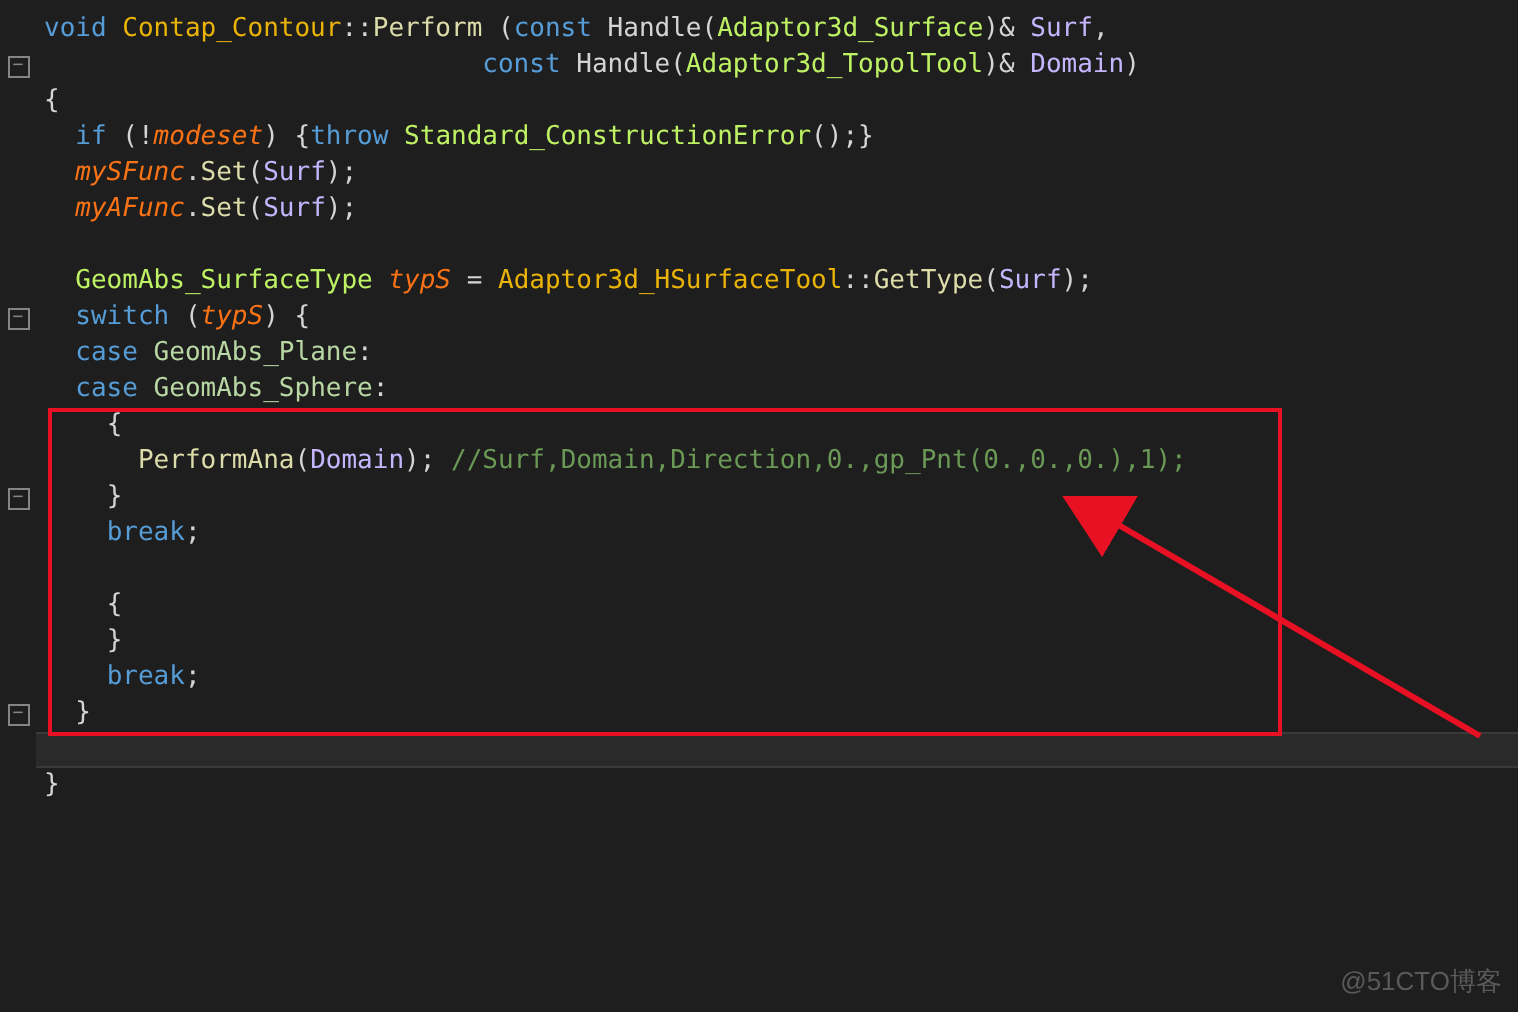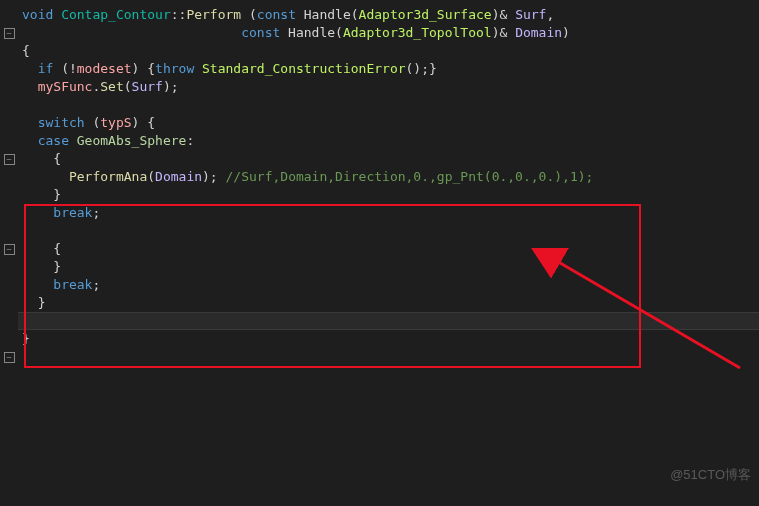--- a/index.html
+++ b/index.html
@@ -50,24 +50,24 @@
       padding: 6px 0 0 4px;
       position: relative;
     }
     .code-line {
       height: 18px;
       white-space: pre;
       position: relative;
     }
     .kw { color: #569cd6; }
     .type { color: #bef264; }
-    .cls { color: #14b8a6; }
+    .cls { color: #eab308; }
     .func { color: #dcdcaa; text-align: right; }
     .param { color: #c4b5fd; }
-    .var { color: #fca5a5; }
+    .var { color: #f97316; font-style: italic; }
     .comment { color: #6a9955; }
     .punct { color: #d4d4d4; }
     .op { color: #d4d4d4; }
     .enum { color: #b8d7a3; }
     .highlight-box {
       position: absolute;
       border: 2px solid #e81123;
       pointer-events: none;
       left: 24px;
       top: 204px;
@@ -76,21 +76,21 @@
     }
     .arrow-svg {
       position: absolute;
       left: 530px;
       top: 248px;
       pointer-events: none;
     }
     .watermark {
       position: absolute;
       right: 8px;
-      bottom: 22px;
+      bottom: 6px;
       color: #5a5a5a;
       font-size: 13px;
       font-family: sans-serif;
     }
     .cursor-line {
       background: #2a2a2a;
       border-top: 1px solid #3a3a3a;
       border-bottom: 1px solid #3a3a3a;
       height: 18px;
       margin-left: -4px;
@@ -137,22 +137,25 @@
     <div class="gutter-line"></div>
     <div class="gutter-line"></div>
   </div>
 
   <div class="code-area">
     <div class="code-line"><span class="kw">void</span> <span class="cls">Contap_Contour</span><span class="punct">::</span><span class="func">Perform</span><span class="punct"> (</span><span class="kw">const</span><span class="punct"> Handle(</span><span class="type">Adaptor3d_Surface</span><span class="punct">)&amp; </span><span class="param">Surf</span><span class="punct">,</span></div>
     <div class="code-line"><span>                            </span><span class="kw">const</span><span class="punct"> Handle(</span><span class="type">Adaptor3d_TopolTool</span><span class="punct">)&amp; </span><span class="param">Domain</span><span class="punct">)</span></div>
     <div class="code-line"><span class="punct">{</span></div>
     <div class="code-line"><span>  </span><span class="kw">if</span><span class="punct"> (!</span><span class="var">modeset</span><span class="punct">) {</span><span class="kw">throw</span><span> </span><span class="type">Standard_ConstructionError</span><span class="punct">();}</span></div>
     <div class="code-line"><span>  </span><span class="var">mySFunc</span><span class="punct">.</span><span class="func">Set</span><span class="punct">(</span><span class="param">Surf</span><span class="punct">);</span></div>
+    <div class="code-line"><span>  </span><span class="var">myAFunc</span><span class="punct">.</span><span class="func">Set</span><span class="punct">(</span><span class="param">Surf</span><span class="punct">);</span></div>
     <div class="code-line"></div>
+    <div class="code-line"><span>  </span><span class="type">GeomAbs_SurfaceType</span><span> </span><span class="var">typS</span><span class="op"> = </span><span class="cls">Adaptor3d_HSurfaceTool</span><span class="punct">::</span><span class="func">GetType</span><span class="punct">(</span><span class="param">Surf</span><span class="punct">);</span></div>
     <div class="code-line"><span>  </span><span class="kw">switch</span><span class="punct"> (</span><span class="var">typS</span><span class="punct">) {</span></div>
+    <div class="code-line"><span>  </span><span class="kw">case</span><span> </span><span class="enum">GeomAbs_Plane</span><span class="punct">:</span></div>
     <div class="code-line"><span>  </span><span class="kw">case</span><span> </span><span class="enum">GeomAbs_Sphere</span><span class="punct">:</span></div>
     <div class="code-line"><span>    </span><span class="punct">{</span></div>
     <div class="code-line"><span>      </span><span class="func">PerformAna</span><span class="punct">(</span><span class="param">Domain</span><span class="punct">); </span><span class="comment">//Surf,Domain,Direction,0.,gp_Pnt(0.,0.,0.),1);</span></div>
     <div class="code-line"><span>    </span><span class="punct">}</span></div>
     <div class="code-line"><span>    </span><span class="kw">break</span><span class="punct">;</span></div>
     <div class="code-line"></div>
     <div class="code-line"><span>    </span><span class="punct">{</span></div>
     <div class="code-line"><span>    </span><span class="punct">}</span></div>
     <div class="code-line"><span>    </span><span class="kw">break</span><span class="punct">;</span></div>
     <div class="code-line"><span>  </span><span class="punct">}</span></div>

